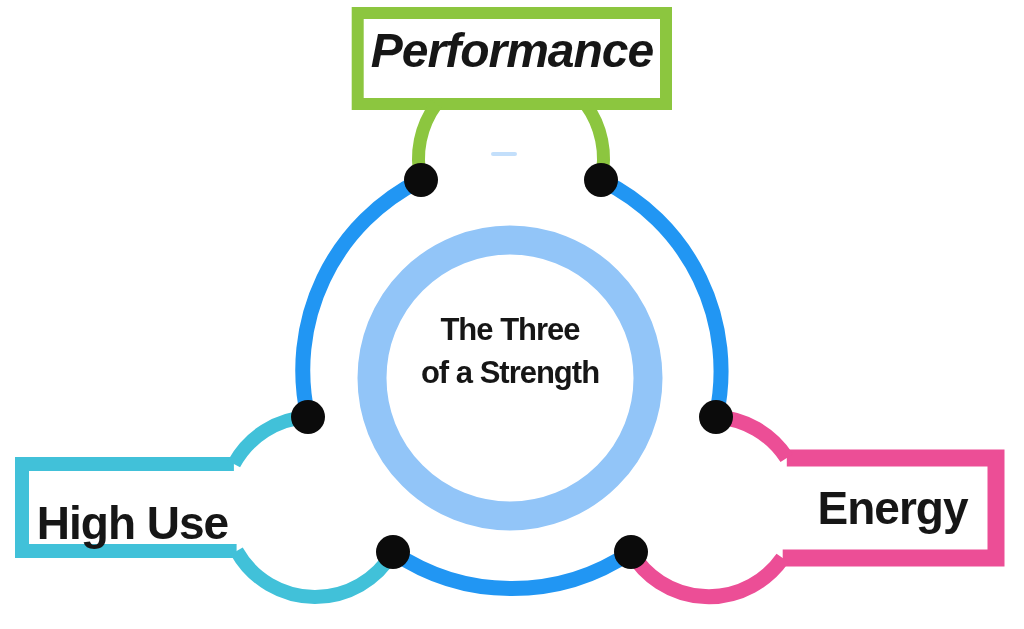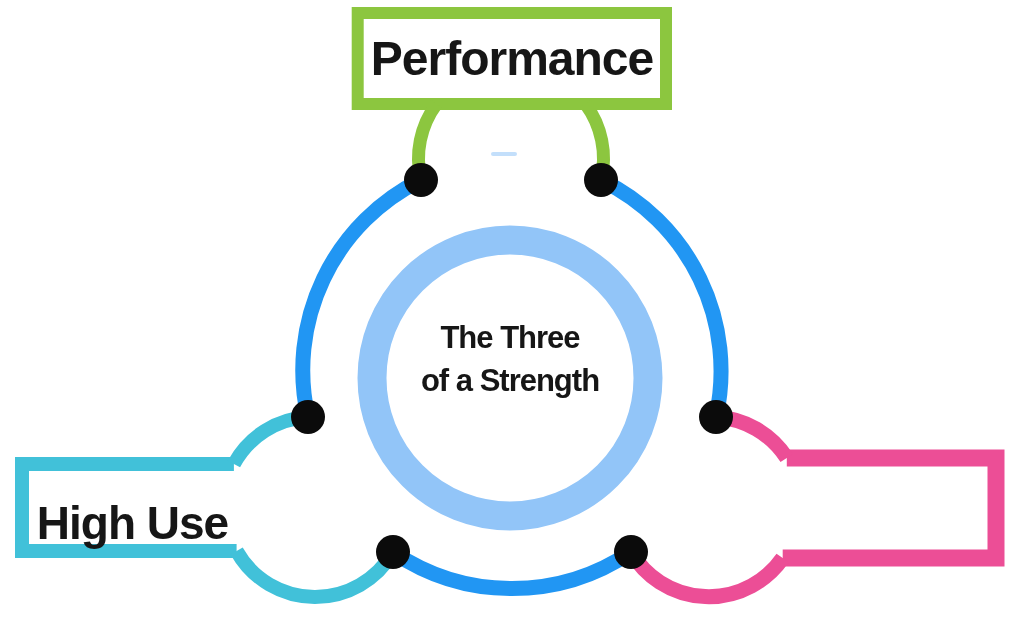--- a/index.html
+++ b/index.html
@@ -15,26 +15,26 @@
   .label {
     position: absolute;
     display: flex;
     align-items: center;
     justify-content: center;
     font-weight: 700;
     color: #161616;
     letter-spacing: -1px;
     white-space: nowrap;
   }
-  .label-performance { left: 358px; top: 16px;  width: 308px; height: 84px; font-size: 48px; }
+  .label-performance { left: 358px; top: 8px;  width: 308px; height: 84px; font-size: 48px; font-style: italic; }
   .label-high-use    { left: 30px;  top: 472px; width: 205px; height: 72px; font-size: 46px; margin-top: 15px; }
   .label-energy      { left: 795px; top: 472px; width: 195px; height: 72px; font-size: 46px; }
   .center-title {
     position: absolute;
-    left: 360px; top: 316px; width: 300px;
+    left: 360px; top: 308px; width: 300px;
     text-align: center;
     font-size: 31px;
     line-height: 43px;
     font-weight: 700;
     color: #161616;
     letter-spacing: -1px;
   }
   .artifact { opacity: 0.55; }
 </style>
 </head>
@@ -77,19 +77,20 @@
       <circle cx="601" cy="180" r="17" fill="#0B0B0B"></circle>
       <circle cx="308" cy="417" r="17" fill="#0B0B0B"></circle>
       <circle cx="716" cy="417" r="17" fill="#0B0B0B"></circle>
       <circle cx="393" cy="552" r="17" fill="#0B0B0B"></circle>
       <circle cx="631" cy="552" r="17" fill="#0B0B0B"></circle>
     </g>
   </svg>
 
   <div class="label label-performance">Performance</div>
   <div class="label label-high-use">High Use</div>
+  <div class="label label-energy">Energy</div>
 
   <div class="center-title">
     <div>The Three</div>
     <div>of a Strength</div>
   </div>
 
 </div>
 
 </body></html>

